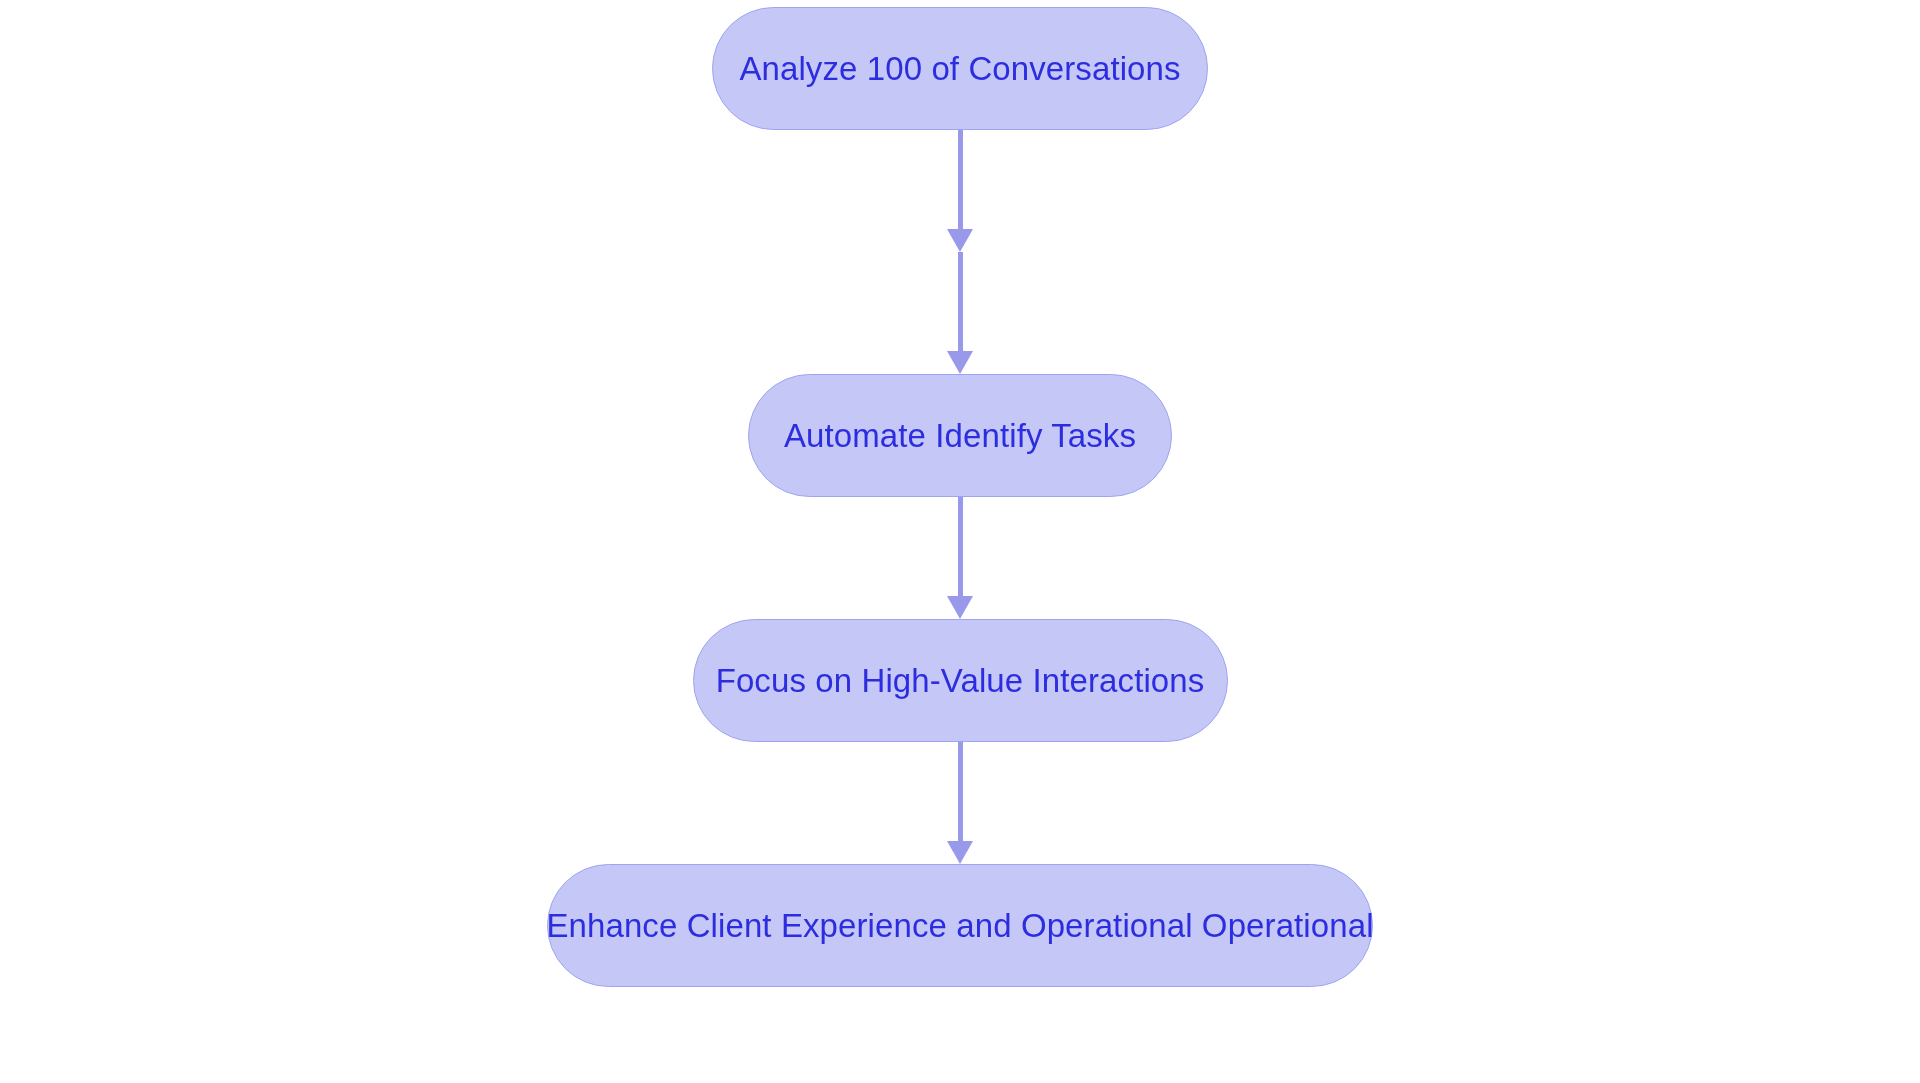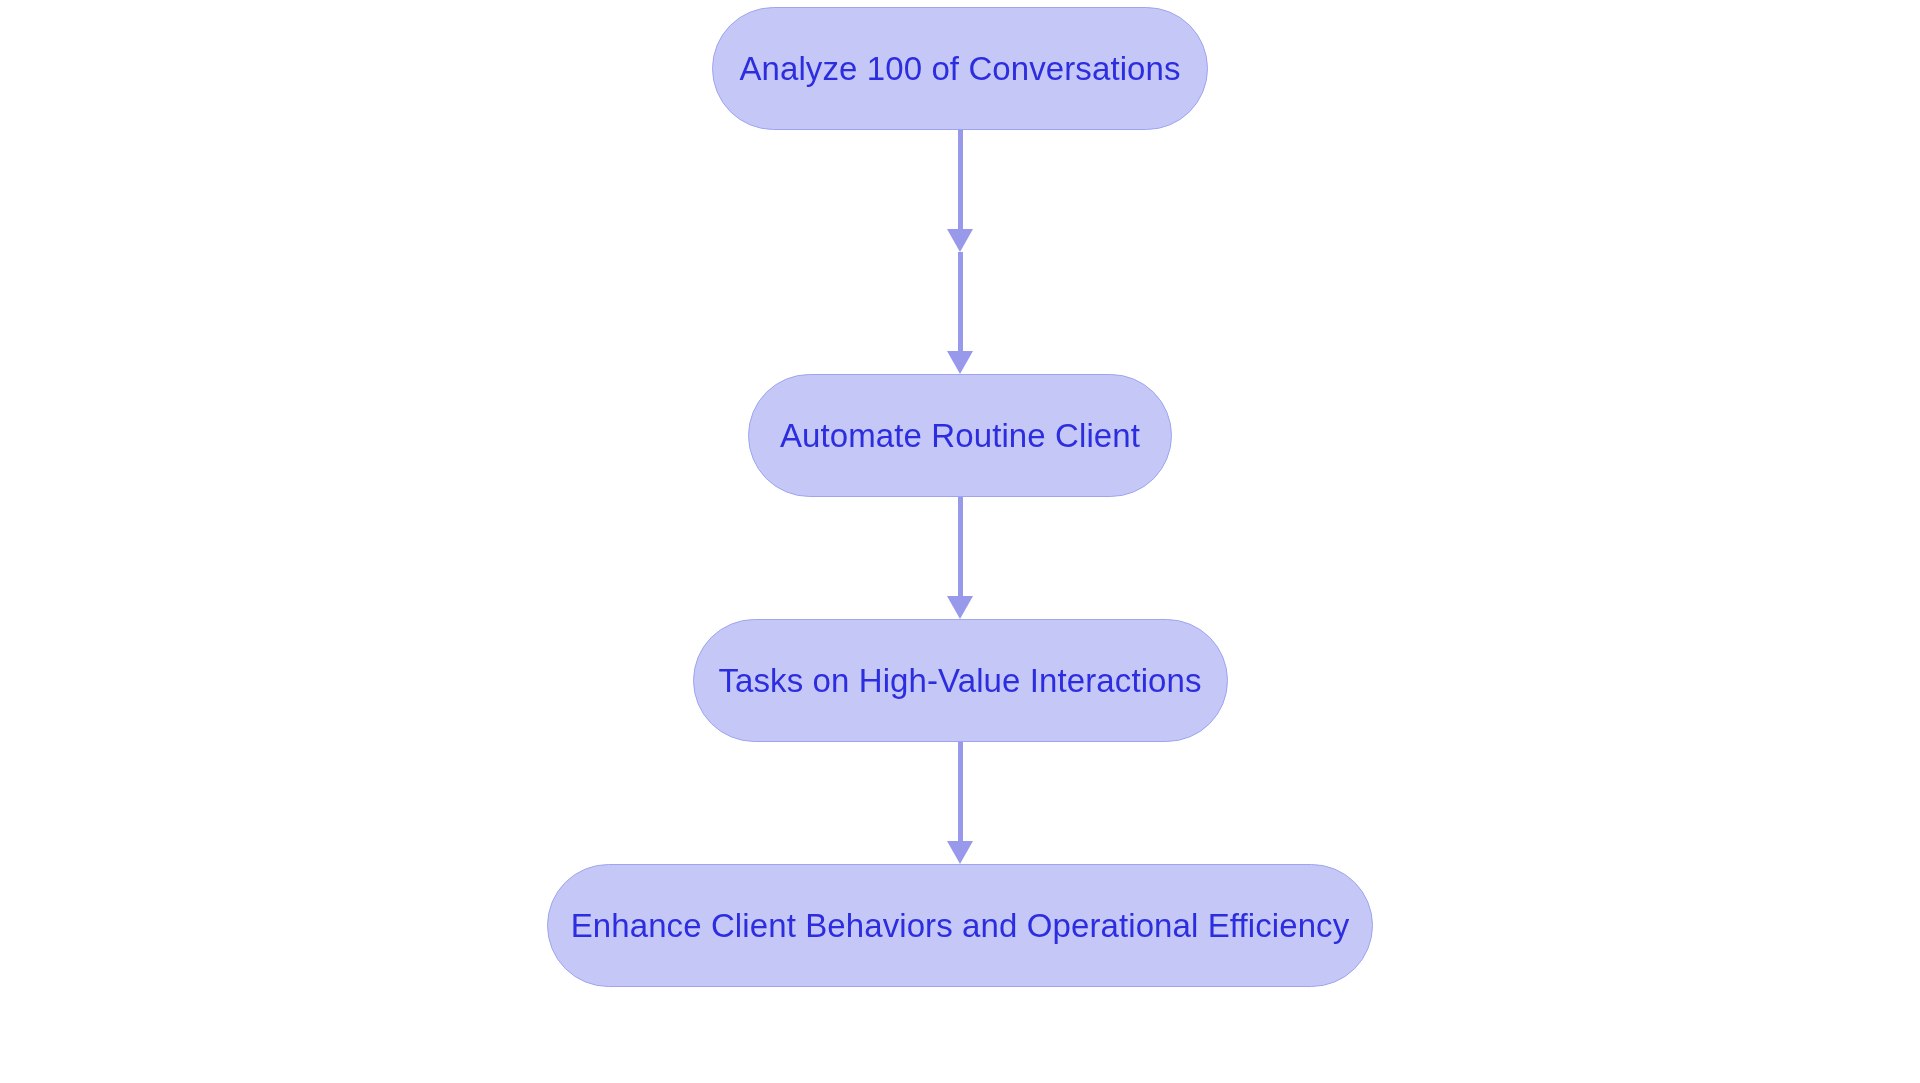--- a/index.html
+++ b/index.html
@@ -110,35 +110,35 @@
       <div class="conn-head"></div>
     </div>
 
 
     <div class="connector">
       <div class="conn-line"></div>
       <div class="conn-head"></div>
     </div>
 
     <div class="node node-w3">
-      <span class="node-label">Automate Routine Client</span>
+      <span class="node-label">Automate Identify Tasks</span>
     </div>
 
     <div class="connector">
       <div class="conn-line"></div>
       <div class="conn-head"></div>
     </div>
 
     <div class="node node-w4">
-      <span class="node-label">Tasks on High-Value Interactions</span>
+      <span class="node-label">Focus on High-Value Interactions</span>
     </div>
 
     <div class="connector">
       <div class="conn-line"></div>
       <div class="conn-head"></div>
     </div>
 
     <div class="node node-w5">
-      <span class="node-label">Enhance Client Behaviors and Operational Efficiency</span>
+      <span class="node-label">Enhance Client Experience and Operational Operational</span>
     </div>
 
   </div>
 </div>
 
 </body></html>

